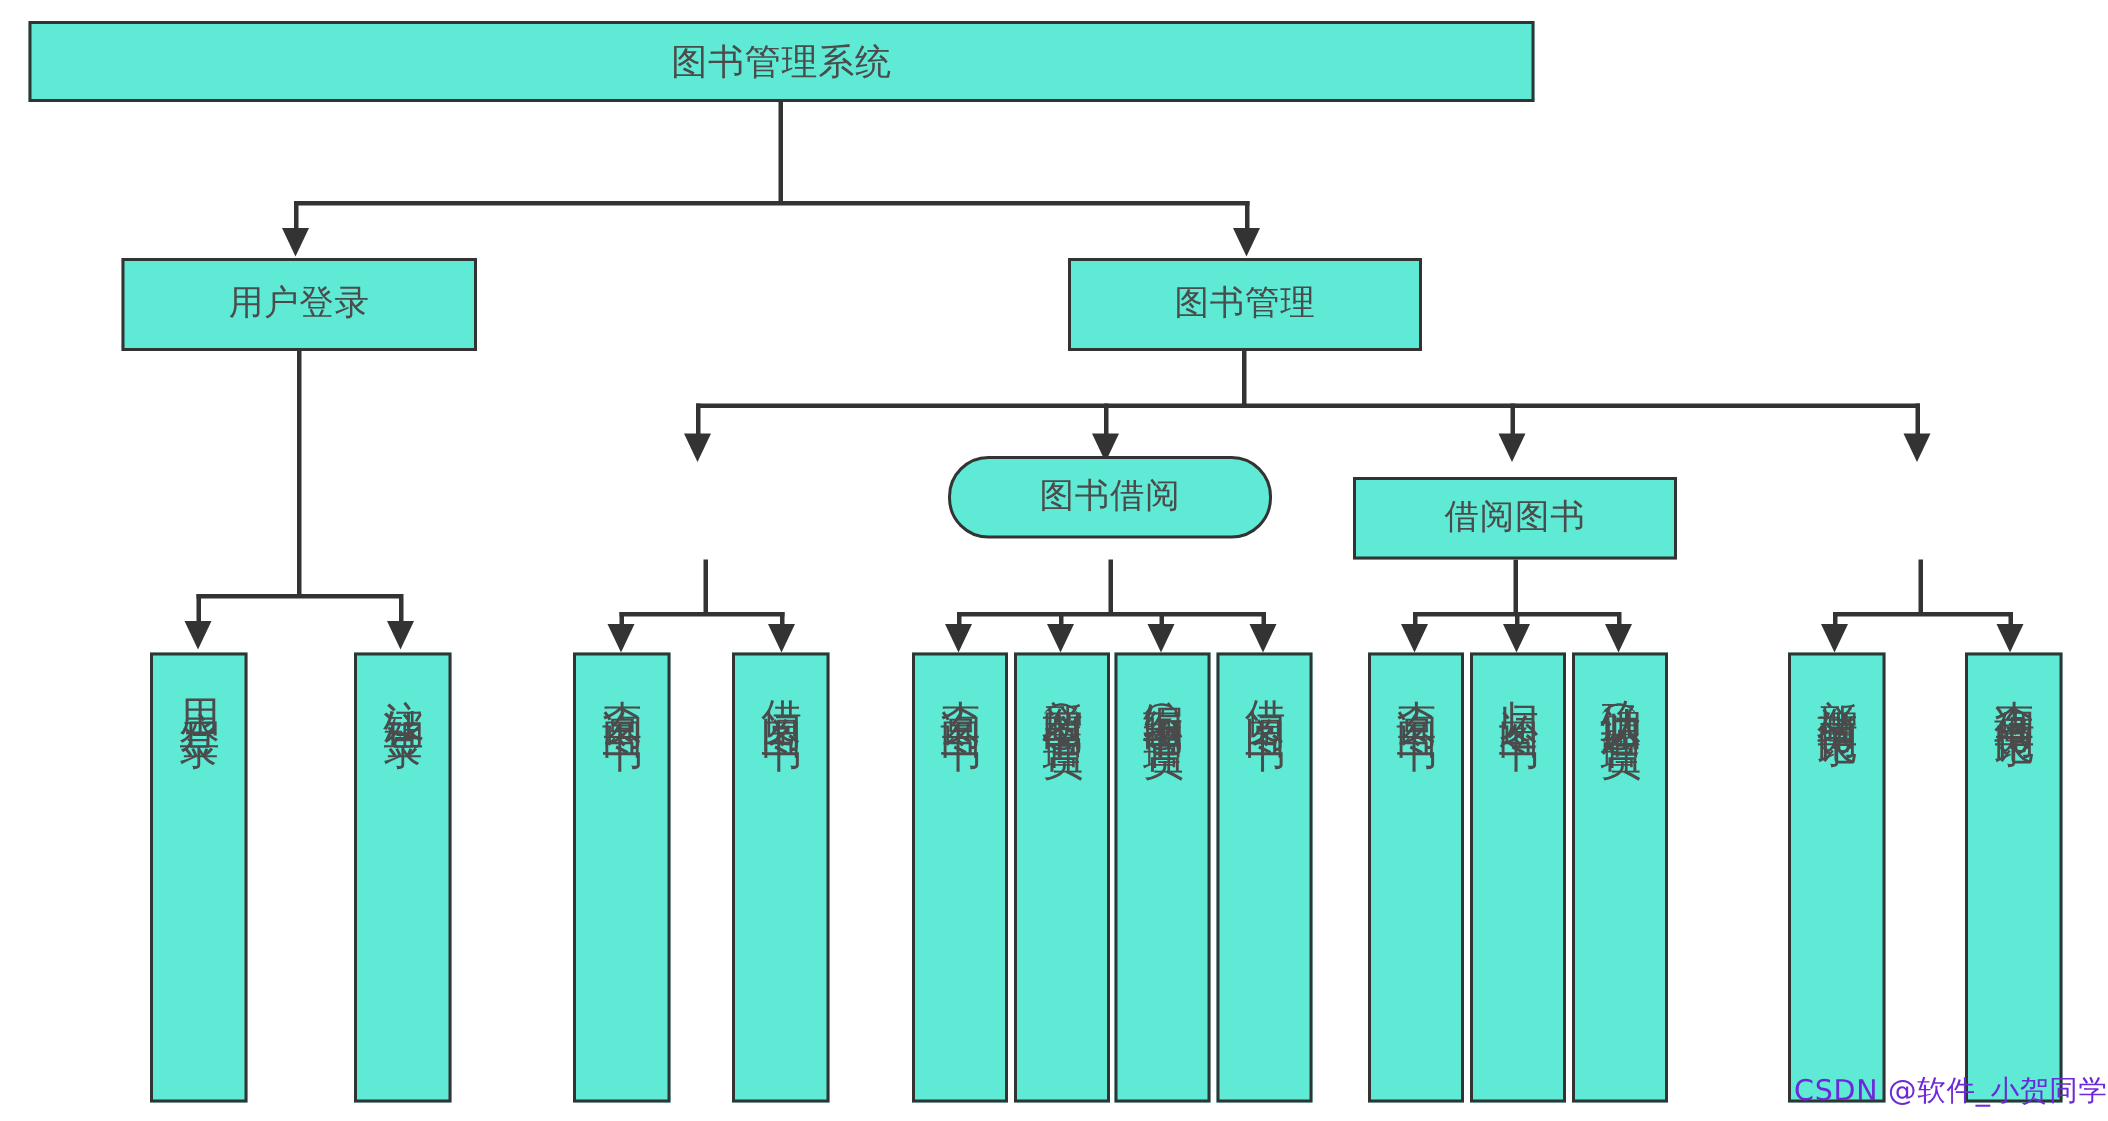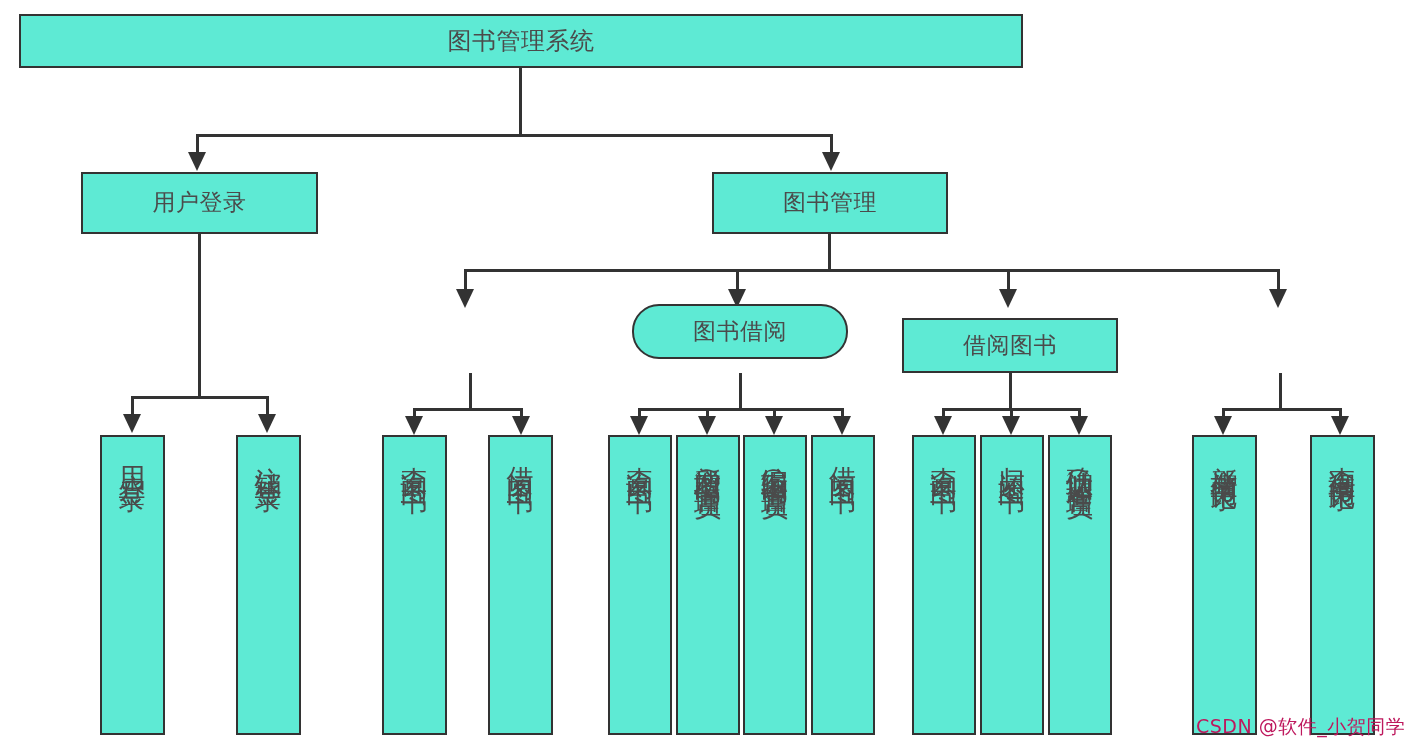--- a/index.html
+++ b/index.html
@@ -60,21 +60,21 @@
   .arrow{
     position:absolute;
     width:0;height:0;
     border-left:9px solid transparent;
     border-right:9px solid transparent;
     border-top:19px solid #333333;
     z-index:2;
   }
   .watermark{
     position:absolute;
-    color:#be185d;
+    color:#6d28d9;
     font-size:19px;
     white-space:nowrap;
     z-index:6;
     letter-spacing:0.5px;
   }
 </style>
 </head>
 <body>
 
 <div id="stage">

